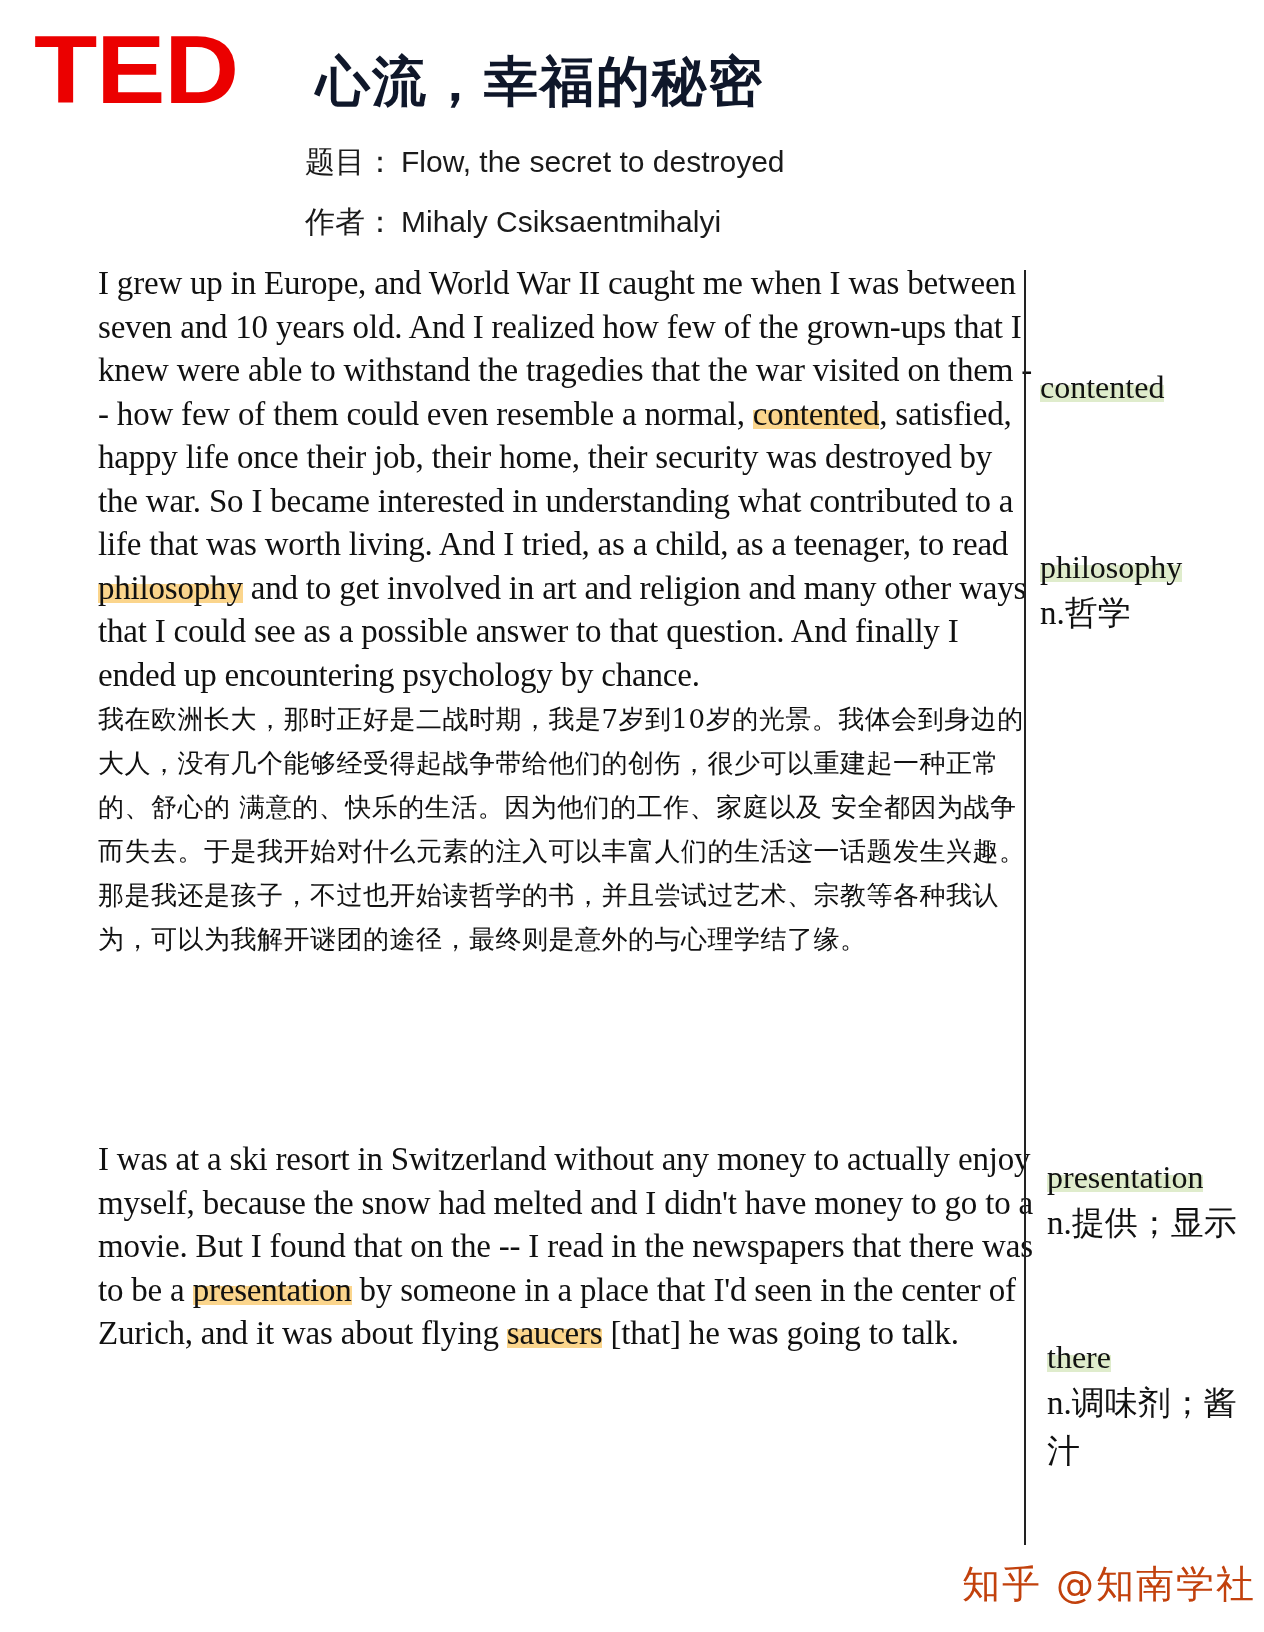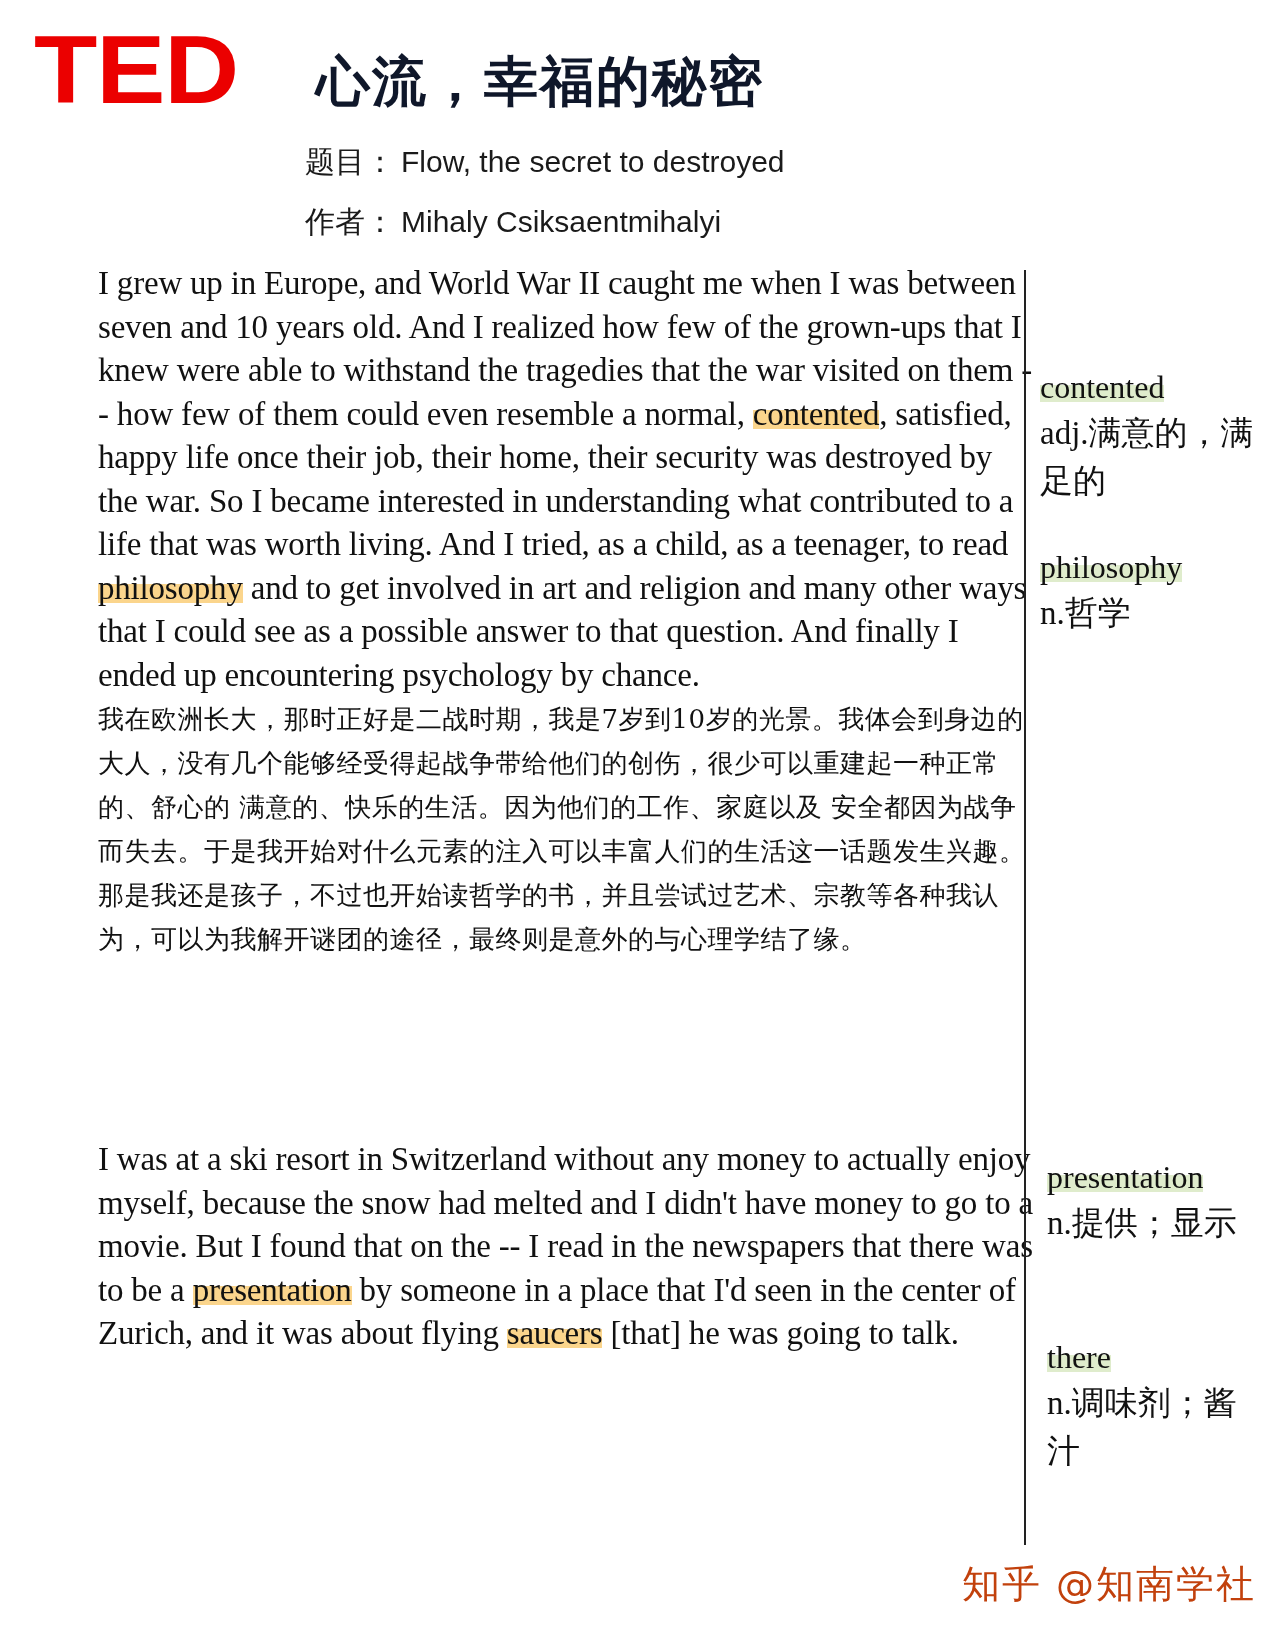--- a/index.html
+++ b/index.html
@@ -77,21 +77,20 @@
 </div>
 
 <div class="body-col p2">
   <p class="en"><span>I was at a ski resort in Switzerland without any money to actually enjoy myself, because the snow had melted and I didn't have money to go to a movie. But I found that on the -- I read in the newspapers that there was to be a </span><span class="hl">presentation</span><span> by someone in a place that I'd seen in the center of Zurich, and it was about flying </span><span class="hl">saucers</span><span> [that] he was going to talk.</span></p>
 </div>
 
 <div class="divider"></div>
 
 <div class="gloss g1">
   <div class="word"><span>contented</span></div>
-  <div class="def">adj.满意的，满足的</div>
 </div>
 <div class="gloss g2">
   <div class="word"><span>philosophy</span></div>
   <div class="def">n.哲学</div>
 </div>
 <div class="gloss g3">
   <div class="word"><span>presentation</span></div>
   <div class="def">n.提供；显示</div>
 </div>
 <div class="gloss g4">

